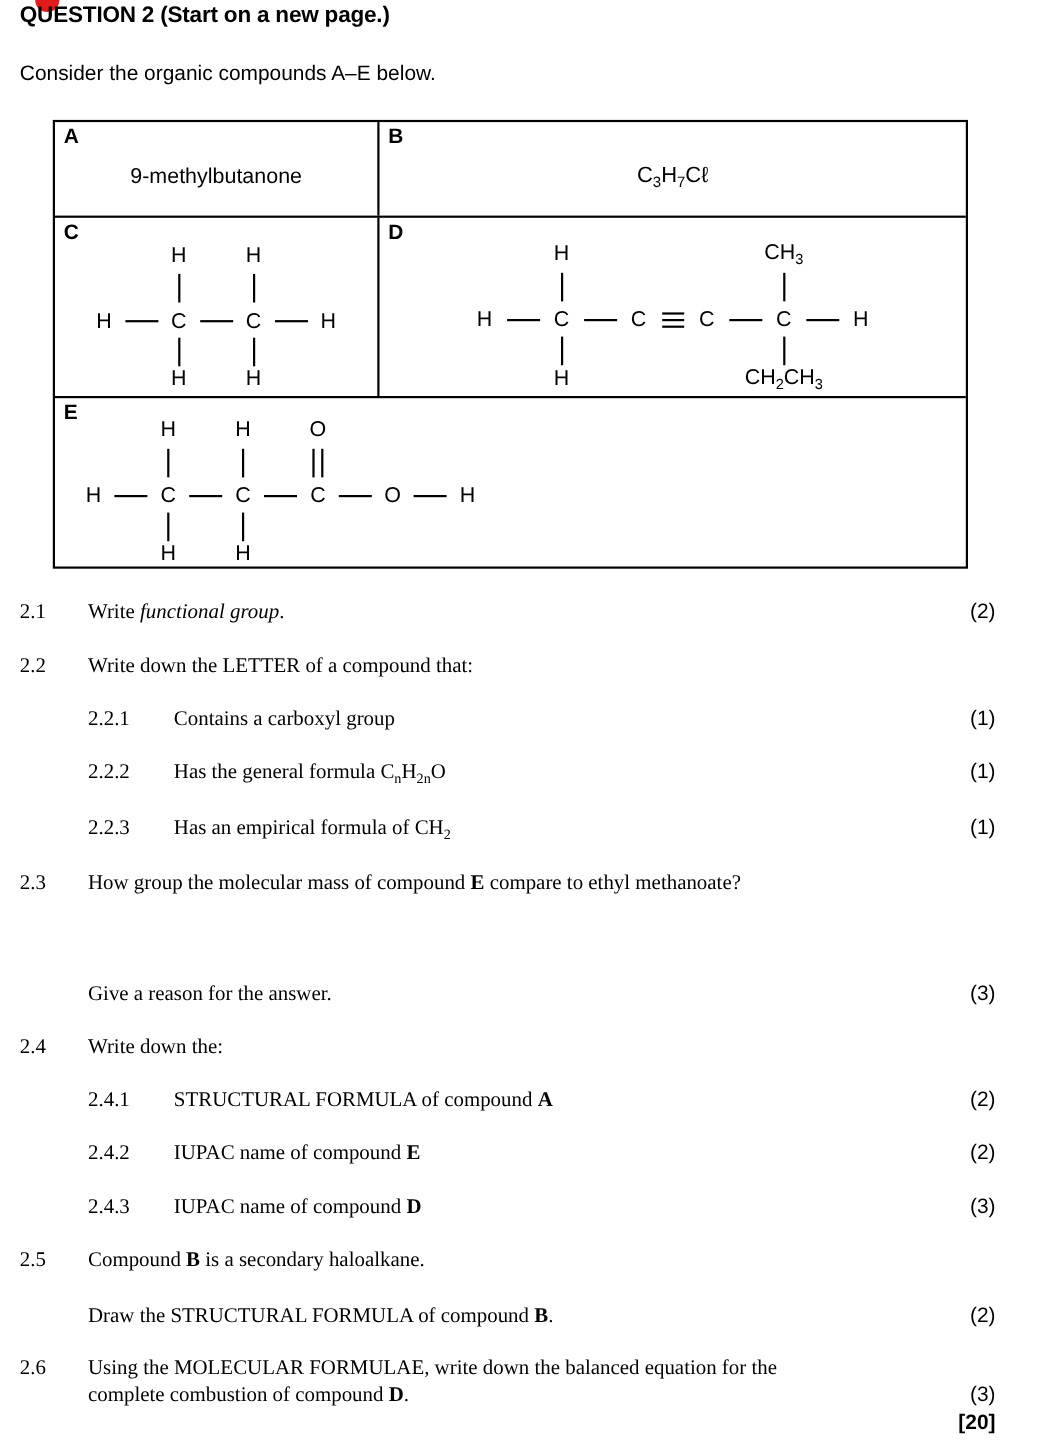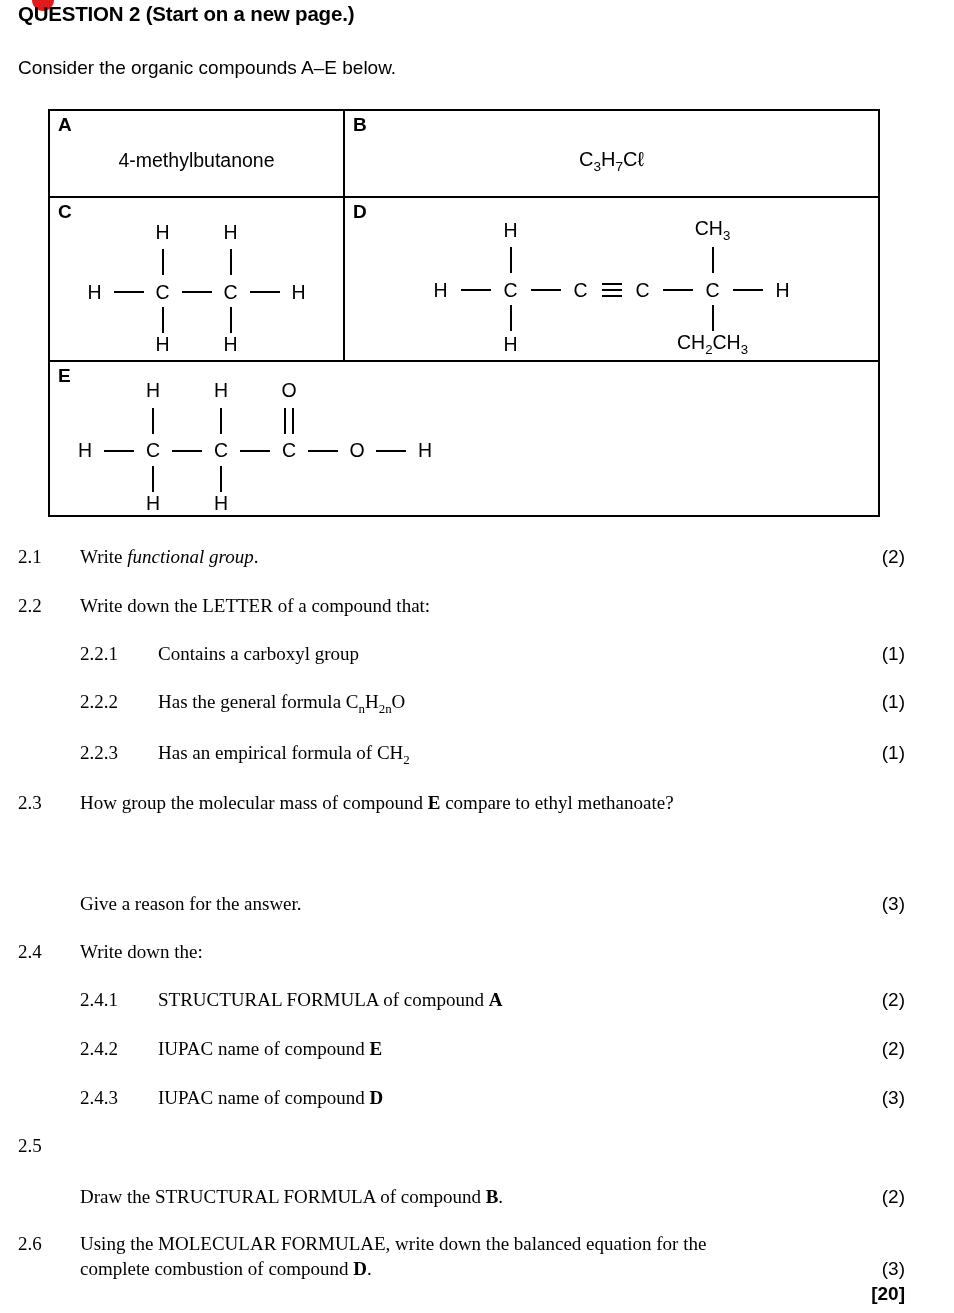--- a/index.html
+++ b/index.html
@@ -222,21 +222,21 @@
   <div class="intro">
     <span>Consider the organic compounds </span><b>A–E</b><span> below.</span>
   </div>
 
   <div class="cmp-table">
 
     <div class="cmp-row row-ab">
       <div class="cmp-cell w-left">
         <div class="cell-letter">A</div>
         <div class="cell-body">
-          <span class="plain-name">4-methylbutanone</span>
+          <span class="plain-name">9-methylbutanone</span>
         </div>
       </div>
       <div class="cmp-cell w-right last">
         <div class="cell-letter">B</div>
         <div class="cell-body">
           <span class="formula"><span>C</span><sub>3</sub><span>H</span><sub>7</sub><span>Cℓ</span></span>
         </div>
       </div>
     </div>
 
@@ -469,20 +469,21 @@
 
   <div class="qitem qnum-l2" style="top:1038px">2.4.2</div>
   <div class="qitem qtext-l2" style="top:1038px"><span>IUPAC name of compound </span><b>E</b></div>
   <div class="qmark" style="top:1038px">(2)</div>
 
   <div class="qitem qnum-l2" style="top:1087px">2.4.3</div>
   <div class="qitem qtext-l2" style="top:1087px"><span>IUPAC name of compound </span><b>D</b></div>
   <div class="qmark" style="top:1087px">(3)</div>
 
   <div class="qitem qnum-l1" style="top:1135px">2.5</div>
+  <div class="qitem qtext-l1" style="top:1135px"><span>Compound </span><b>B</b><span> is a secondary haloalkane.</span></div>
 
   <div class="qitem qtext-l1" style="top:1186px"><span>Draw the STRUCTURAL FORMULA of compound </span><b>B</b><span>.</span></div>
   <div class="qmark" style="top:1186px">(2)</div>
 
   <div class="qitem qnum-l1" style="top:1233px">2.6</div>
   <div class="qitem qtext-l1" style="top:1233px">Using the MOLECULAR FORMULAE, write down the balanced equation for the</div>
   <div class="qitem qtext-l1" style="top:1258px"><span>complete combustion of compound </span><b>D</b><span>.</span></div>
   <div class="qmark" style="top:1258px">(3)</div>
 
   <div class="qtotal" style="top:1283px">[20]</div>

